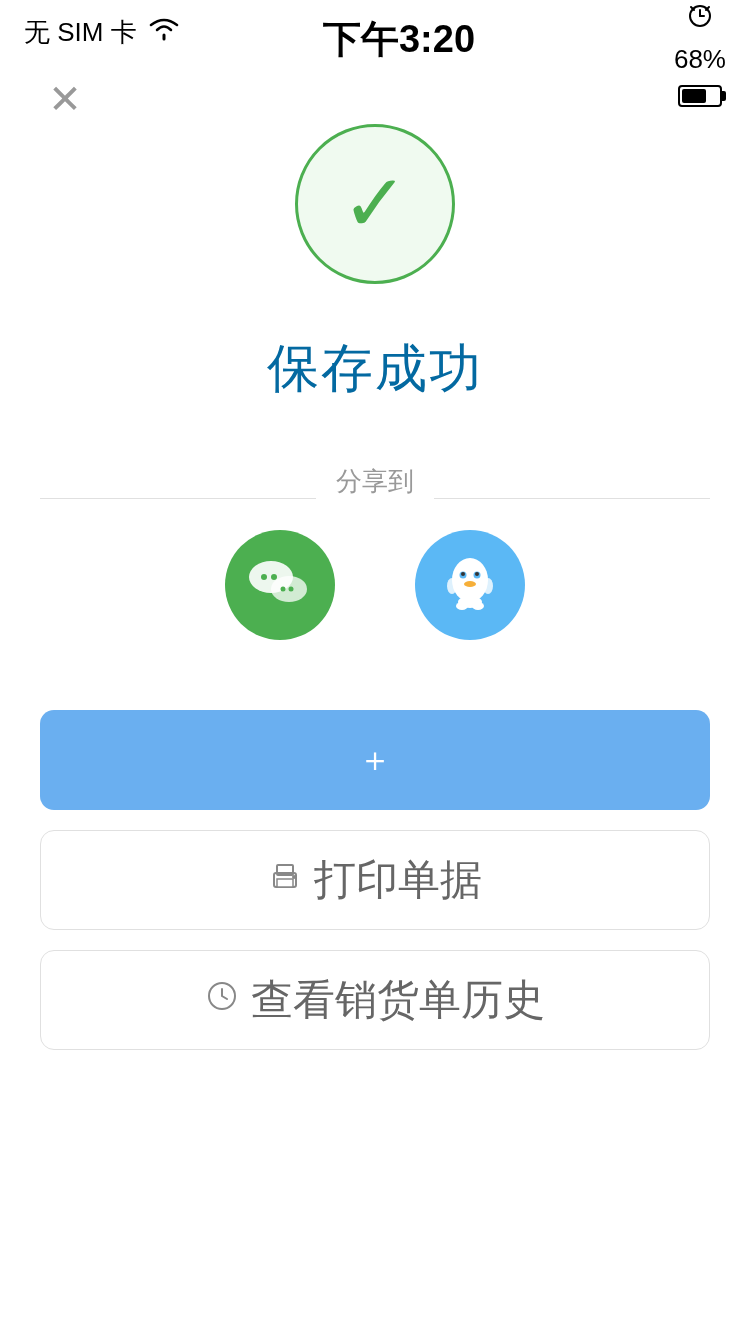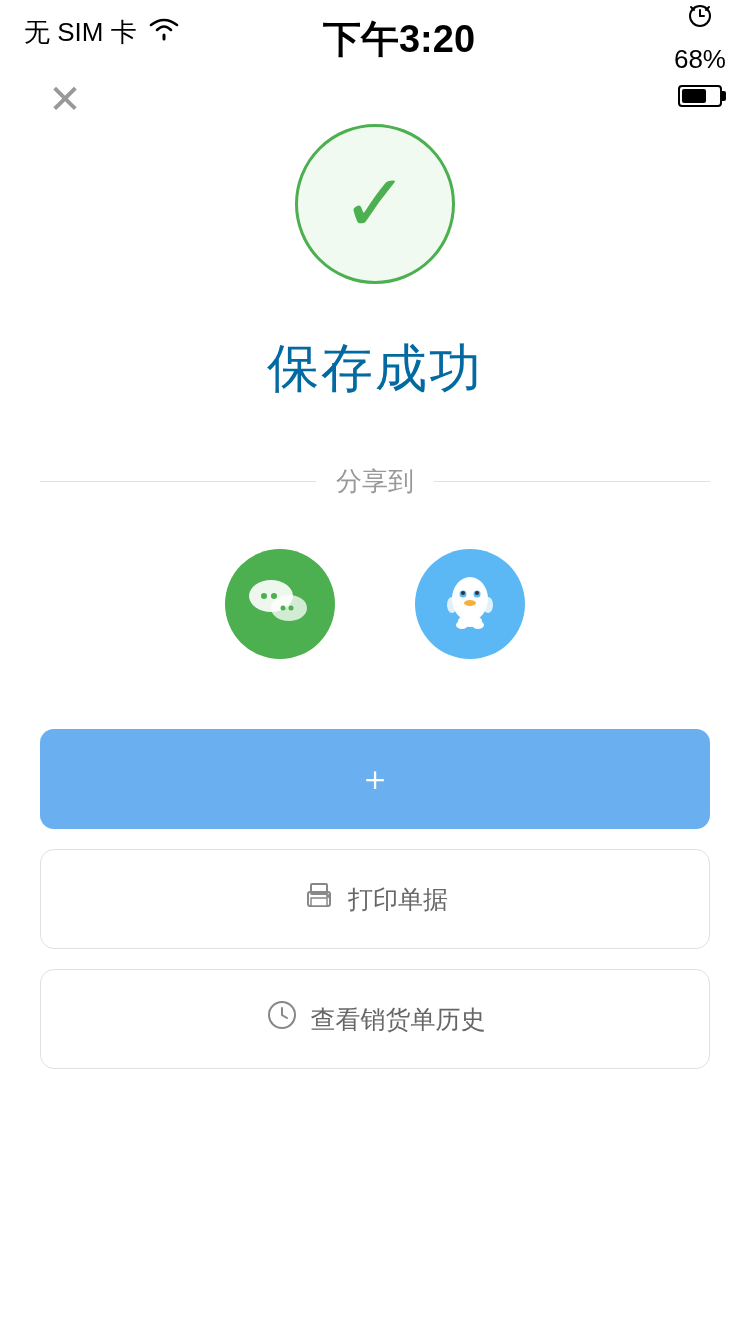--- a/index.html
+++ b/index.html
@@ -151,22 +151,22 @@
 
     
     .share-section {
       width: 100%;
       padding: 0 40px;
       margin-bottom: 50px;
     }
 
     .share-divider {
       display: flex;
-      align-items: center;
-      margin-bottom: 50px;
+      align-items: flex-end;
+      margin-bottom: 31px;
     }
 
     .divider-line {
       flex: 1;
       height: 1px;
       background: #e0e0e0;
     }
 
     .share-label {
       font-size: 26px;
@@ -226,21 +226,21 @@
       gap: 16px;
       cursor: pointer;
     }
 
     .btn-secondary {
       width: 100%;
       height: 100px;
       background: #ffffff;
       border: 1px solid #e0e0e0;
       border-radius: 14px;
-      font-size: 25px;
+      font-size: 42px;
       color: #666;
       display: flex;
       align-items: center;
       justify-content: center;
       gap: 12px;
       cursor: pointer;
     }
 
     .btn-icon {
       font-size: 34px;

